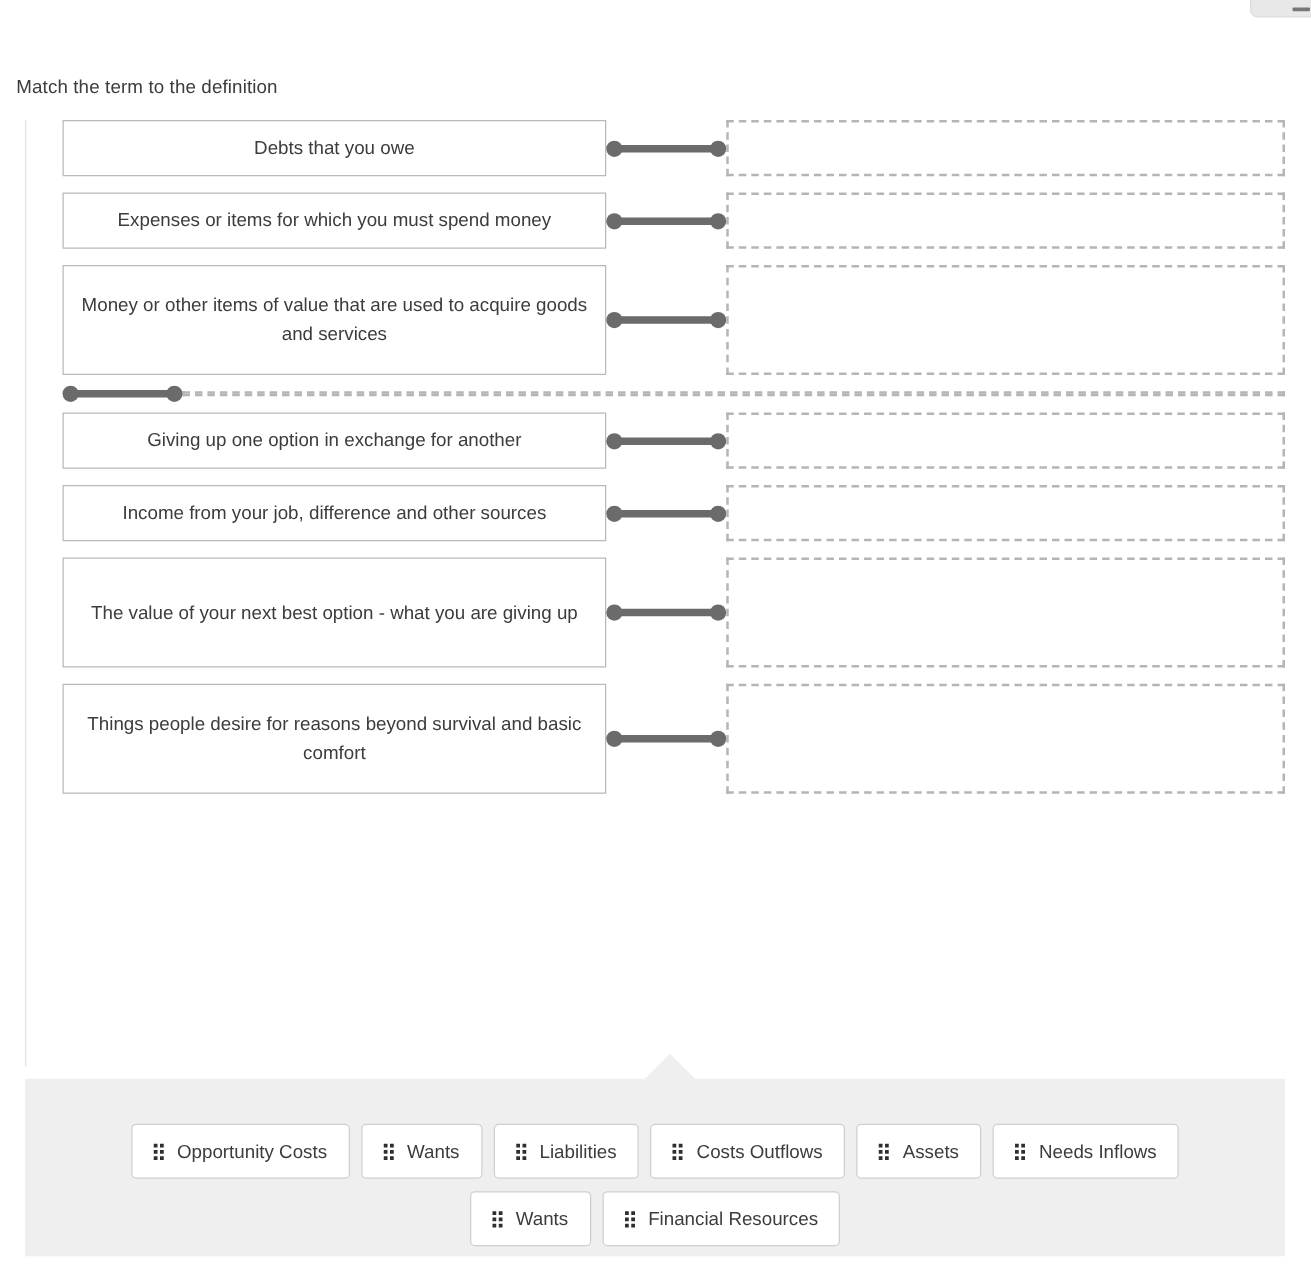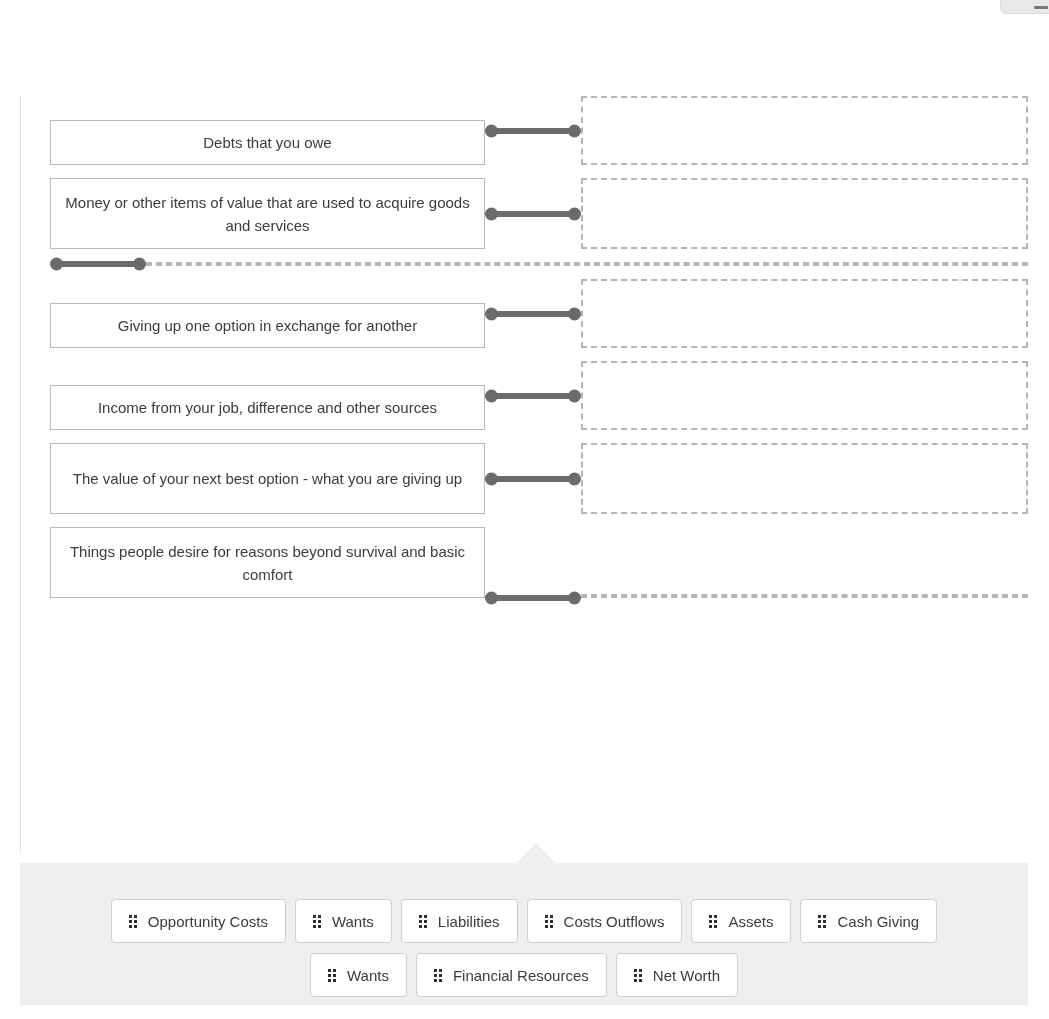--- a/index.html
+++ b/index.html
@@ -67,39 +67,39 @@
   }
 
   .rows { display: flex; flex-direction: column; }
 
   .row {
     display: flex;
     align-items: stretch;
     position: relative;
     margin-bottom: 13px;
   }
-  .row:last-child { margin-bottom: 0; align-items: flex-end; }
+  .row:last-child { margin-bottom: 0; }
 
   
   .def-card {
     width: 435px;
     flex: 0 0 435px;
     border: 1px solid #b9b9b9;
     background: #ffffff;
     display: flex;
     align-items: center;
     justify-content: center;
     padding: 10px 14px;
     font-size: 15px;
     line-height: 23px;
     color: #3c3c3c;
     text-align: center;
   }
-  .row.h1 .def-card { height: 45px; margin-top: 24px; }
-  .row.h2 .def-card { height: 71px; }
+  .row.h1 .def-card { height: 45px; }
+  .row.h2 .def-card { height: 88px; }
 
   
   .connector {
     flex: 0 0 96px;
     width: 96px;
     position: relative;
     display: flex;
     align-items: center;
   }
   .connector .bar {
@@ -195,32 +195,42 @@
 </style>
 </head>
 <body>
 
 <div class="page">
 
   <div class="top-widget">
     <span class="top-widget-dash"></span>
   </div>
 
+  <div class="prompt">Match the term to the definition</div>
 
   <div class="activity">
     <div class="rows" id="match-rows">
         <div class="row h1">
           <div class="def-card">Debts that you owe</div>
           <div class="connector">
             <span class="bar"></span>
             <span class="knob start"></span>
             <span class="knob end"></span>
           </div>
           <div class="drop-zone"></div>
         </div>
+        <div class="row h1">
+          <div class="def-card">Expenses or items for which you must spend money</div>
+          <div class="connector">
+            <span class="bar"></span>
+            <span class="knob start"></span>
+            <span class="knob end"></span>
+          </div>
+          <div class="drop-zone"></div>
+        </div>
         <div class="row h2">
           <div class="def-card">Money or other items of value that are used to acquire goods and services</div>
           <div class="connector">
             <span class="bar"></span>
             <span class="knob start"></span>
             <span class="knob end"></span>
           </div>
           <div class="drop-zone"></div>
         </div>
         <div class="row h2">
@@ -332,21 +342,21 @@
           </div>
           <div class="chip">
             <span class="drag-handle">
               <i></i>
               <i></i>
               <i></i>
               <i></i>
               <i></i>
               <i></i>
             </span>
-            <span>Cash Giving</span>
+            <span>Needs Inflows</span>
           </div>
         </div>
         <div class="bank-row">
           <div class="chip">
             <span class="drag-handle">
               <i></i>
               <i></i>
               <i></i>
               <i></i>
               <i></i>
@@ -357,29 +367,18 @@
           <div class="chip">
             <span class="drag-handle">
               <i></i>
               <i></i>
               <i></i>
               <i></i>
               <i></i>
               <i></i>
             </span>
             <span>Financial Resources</span>
-          </div>
-          <div class="chip">
-            <span class="drag-handle">
-              <i></i>
-              <i></i>
-              <i></i>
-              <i></i>
-              <i></i>
-              <i></i>
-            </span>
-            <span>Net Worth</span>
           </div>
         </div>
       </div>
   </div>
 
 </div>
 
 </body></html>

